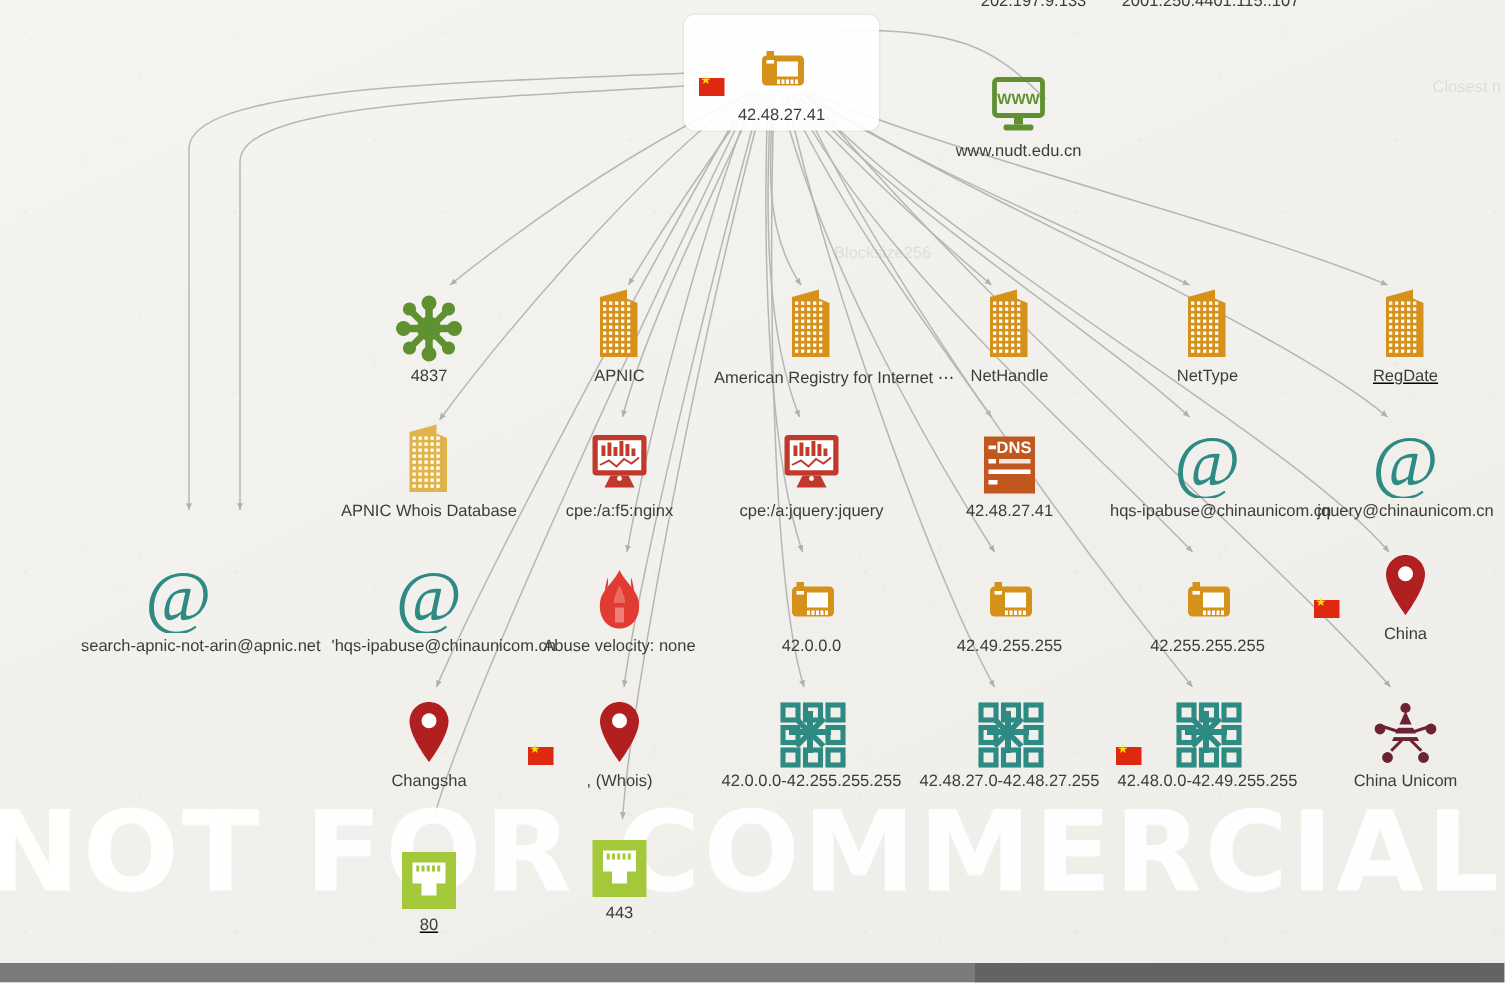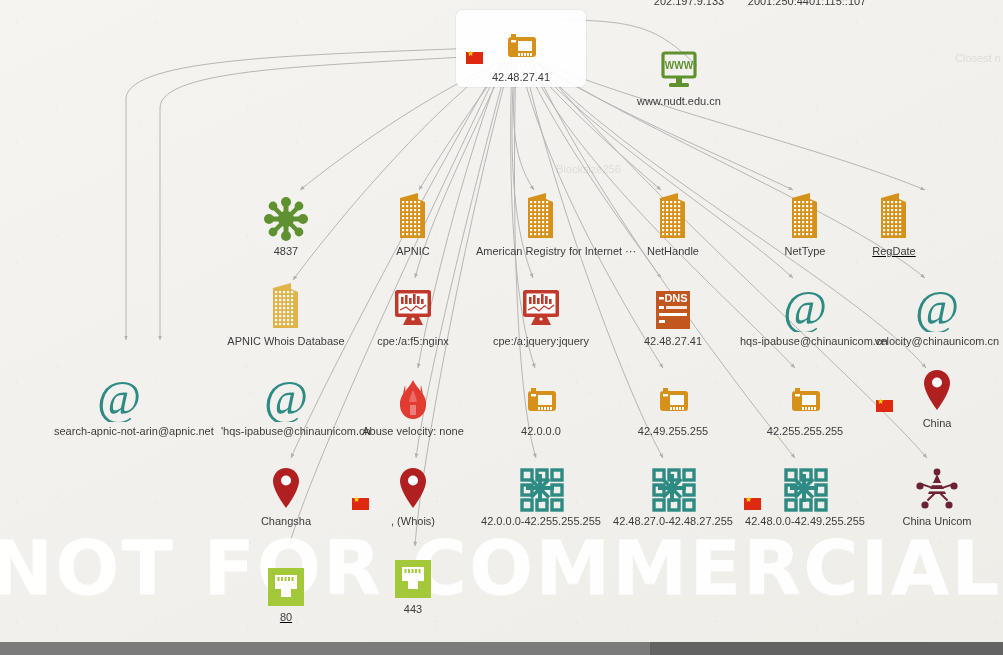--- a/index.html
+++ b/index.html
@@ -379,21 +379,21 @@
             <rect x="27" y="39" width="2.2" height="2.2" fill="#fff"></rect>
             <rect x="11" y="43" width="2.2" height="2.2" fill="#fff"></rect>
             <rect x="15" y="43" width="2.2" height="2.2" fill="#fff"></rect>
             <rect x="19" y="43" width="2.2" height="2.2" fill="#fff"></rect>
             <rect x="23" y="43" width="2.2" height="2.2" fill="#fff"></rect>
             <rect x="27" y="43" width="2.2" height="2.2" fill="#fff"></rect>
           </svg>
         </div>
         <div class="label">NetType</div>
       </div>
-      <div class="node" style="left: 894px; top: 190px; text-decoration: underline;">
+      <div class="node" style="left: 937px; top: 190px; text-decoration: underline;">
         <div class="glyph">
           <svg class="ic" width="44" height="52" viewBox="0 0 44 52">
         <path fill="#d6911a" d="M9 8 L27 3 L27 48 L9 48z"></path>
         <path fill="#d6911a" d="M27 9 L34 12 L34 48 L27 48z"></path>
         <rect x="11" y="11" width="2.2" height="2.2" fill="#fff"></rect>
             <rect x="15" y="11" width="2.2" height="2.2" fill="#fff"></rect>
             <rect x="19" y="11" width="2.2" height="2.2" fill="#fff"></rect>
             <rect x="23" y="11" width="2.2" height="2.2" fill="#fff"></rect>
             <rect x="27" y="11" width="2.2" height="2.2" fill="#fff"></rect>
             <rect x="11" y="15" width="2.2" height="2.2" fill="#fff"></rect>
@@ -555,21 +555,21 @@
           </svg>
         </div>
         <div class="label">hqs-ipabuse@chinaunicom.cn</div>
       </div>
       <div class="node" style="left: 937px; top: 280px;">
         <div class="glyph">
           <svg class="ic" width="48" height="48" viewBox="0 0 48 48">
         <text x="24" y="40" text-anchor="middle" font-size="48" font-family="Liberation Serif, serif" fill="#2e8b84">@</text>
           </svg>
         </div>
-        <div class="label">velocity@chinaunicom.cn</div>
+        <div class="label">jquery@chinaunicom.cn</div>
       </div>
       <div class="node" style="left: 119px; top: 370px;">
         <div class="glyph">
           <svg class="ic" width="48" height="48" viewBox="0 0 48 48">
         <text x="24" y="40" text-anchor="middle" font-size="48" font-family="Liberation Serif, serif" fill="#2e8b84">@</text>
           </svg>
         </div>
         <div class="label">search-apnic-not-arin@apnic.net</div>
       </div>
       <div class="node" style="left: 286px; top: 370px;">

